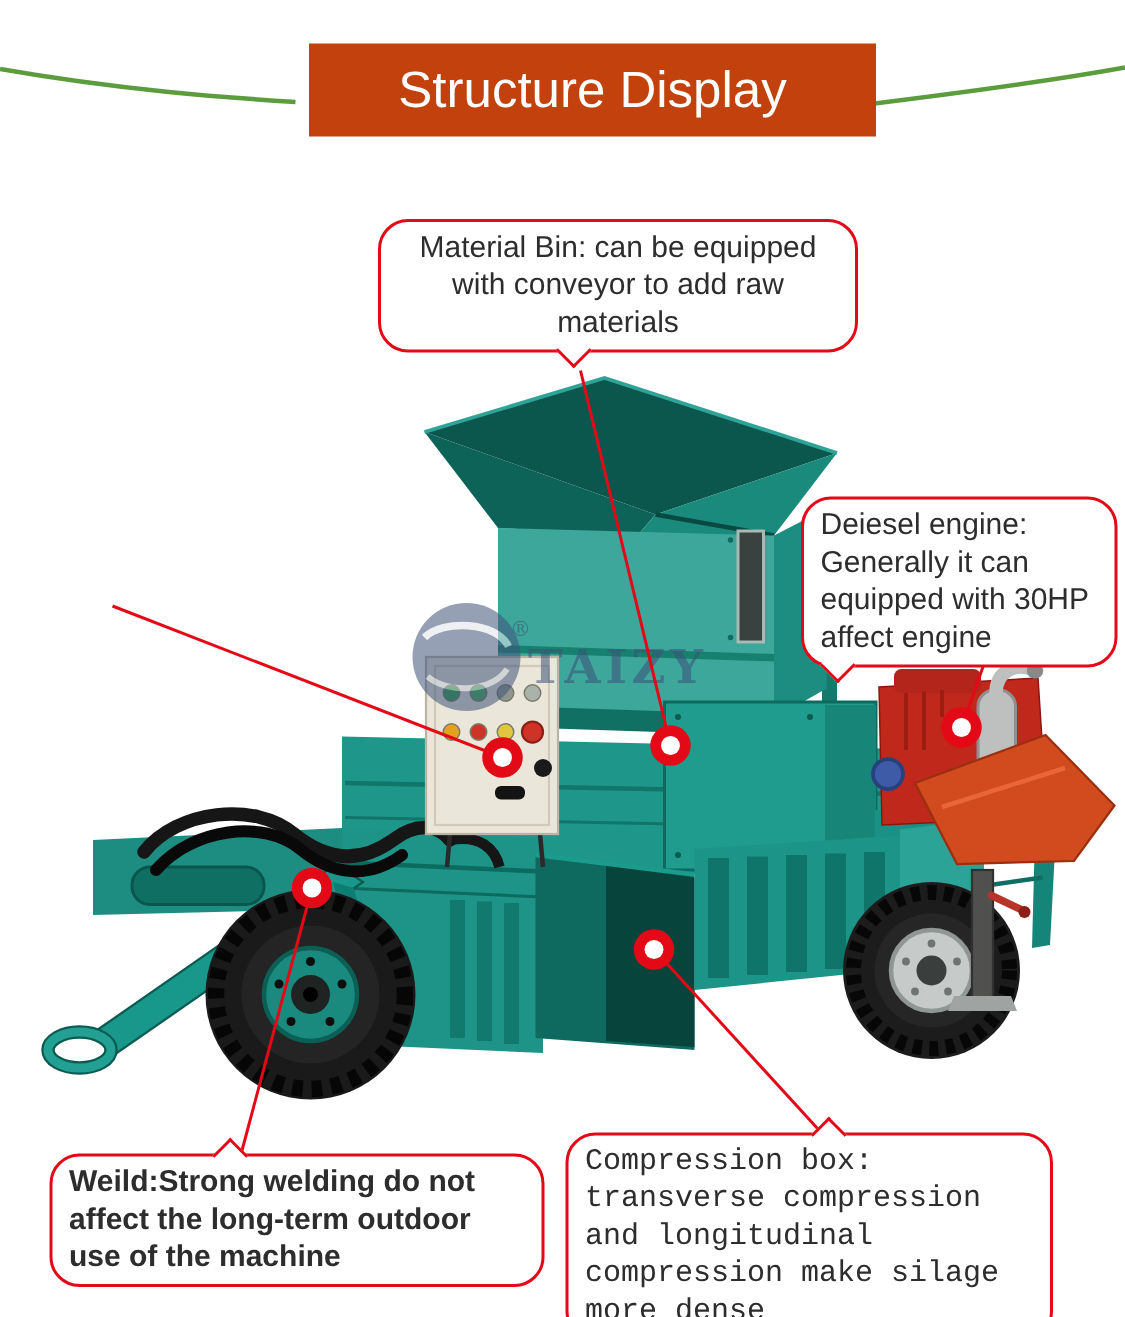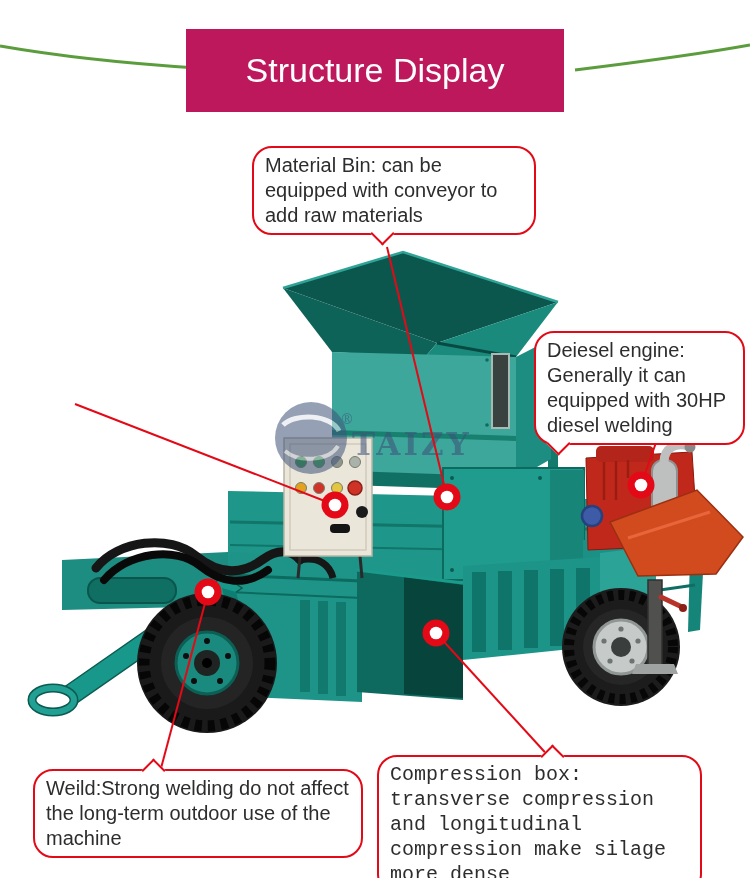--- a/index.html
+++ b/index.html
@@ -2,37 +2,37 @@
 <html><head>
 <meta charset="utf-8">
 <style>
   html,body{margin:0;padding:0;background:#fff;}
   #stage{
     position:relative;width:750px;height:878px;background:#ffffff;overflow:hidden;
     font-family:"Liberation Sans",sans-serif;
   }
   #machine-svg{position:absolute;left:0;top:0;width:750px;height:878px;}
   .banner{
-    position:absolute;left:186px;top:29px;width:378px;height:83px;
-    background:#be185d;display:flex;align-items:center;justify-content:center;
+    position:absolute;left:206px;top:29px;width:378px;height:62px;
+    background:#c2410c;display:flex;align-items:center;justify-content:center;
     color:#ffffff;font-size:34px;letter-spacing:0px;
   }
   .callout{
     position:absolute;background:#ffffff;border:2px solid #e30916;border-radius:20px;
     color:#2d2d2d;font-size:20px;line-height:25px;padding:5px 11px;box-sizing:border-box;
   }
   .tail{
     position:absolute;width:15px;height:15px;background:#fff;transform:rotate(45deg);
   }
   .tail.down{bottom:-9px;border-right:2px solid #e30916;border-bottom:2px solid #e30916;}
   .tail.up{top:-9px;border-left:2px solid #e30916;border-top:2px solid #e30916;}
-  .co-material{left:252px;top:146px;width:284px;}
+  .co-material{left:252px;top:146px;width:320px;text-align:center;}
   .co-controller{left:2px;top:349px;width:303px;}
   .co-diesel{left:534px;top:331px;width:211px;}
-  .co-weld{left:33px;top:769px;width:330px;}
+  .co-weld{left:33px;top:769px;width:330px;font-weight:bold;}
   .co-compression{left:377px;top:755px;width:325px;font-family:Liberation Mono, monospace;}
 </style>
 </head>
 <body>
 
 <div id="stage">
 
 <svg id="machine-svg" viewBox="0 0 750 878">
 
   <path d="M0,46 C80,60 150,65 197,68" stroke="#5b9d3c" stroke-width="3" fill="none"></path>
@@ -237,21 +237,21 @@
   <span>Structure Display</span>
 </div>
 
 <div class="callout co-material">
   <span>Material Bin: can be equipped with conveyor to add raw materials</span>
   <div class="tail down" style="left:120px"></div>
 </div>
 
 
 <div class="callout co-diesel">
-  <span>Deiesel engine: Generally it can equipped with 30HP diesel welding</span>
+  <span>Deiesel engine: Generally it can equipped with 30HP affect engine</span>
   <div class="tail down" style="left:14px"></div>
 </div>
 
 <div class="callout co-weld">
   <span>Weild:Strong welding do not affect the long-term outdoor use of the machine</span>
   <div class="tail up" style="left:110px"></div>
 </div>
 
 <div class="callout co-compression">
   <span>Compression box: transverse compression and longitudinal compression make silage more dense</span>

